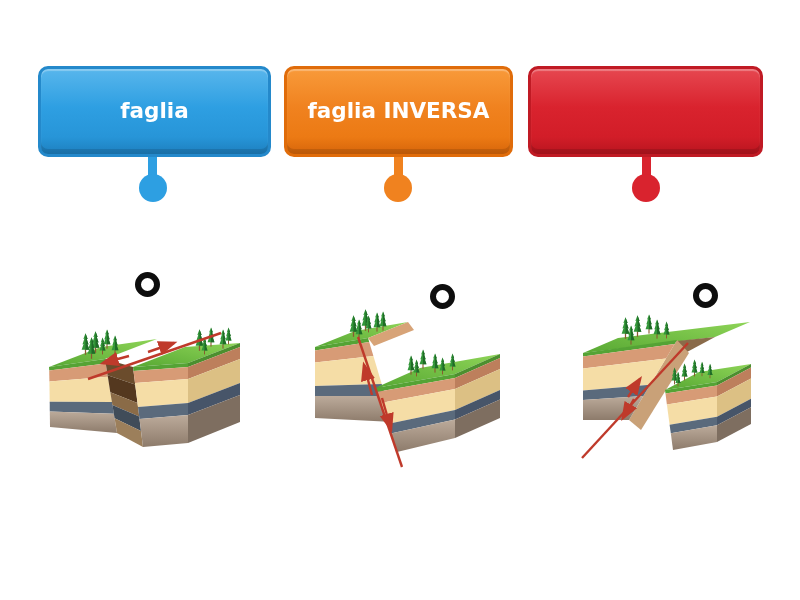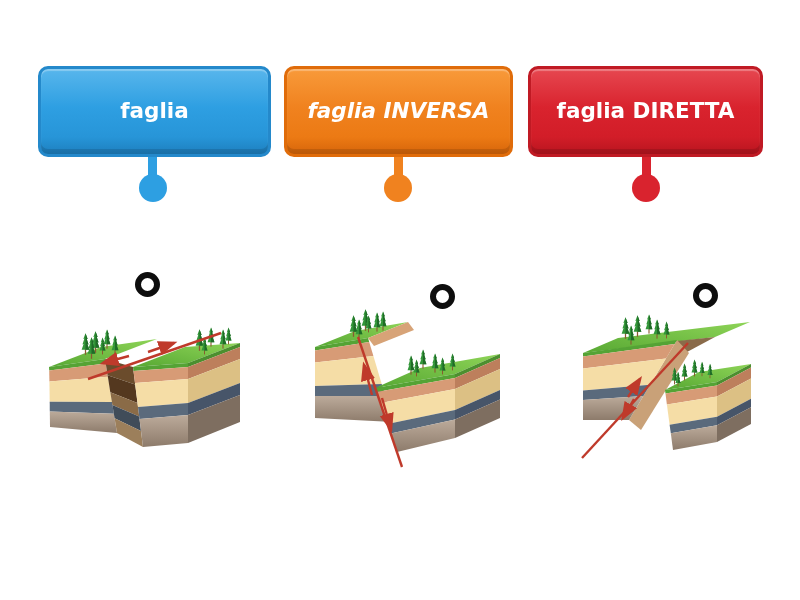--- a/index.html
+++ b/index.html
@@ -9,21 +9,21 @@
   
   .label-card{position:absolute;top:66px;height:91px;border-radius:10px;display:flex;flex-direction:column;
     align-items:center;justify-content:center;color:#fff;font-weight:bold;font-size:21.5px;line-height:1.22;
     text-align:center;box-sizing:border-box;padding:4px 10px;z-index:3;}
   .label-card .l2:empty{display:none;}
   .card-blue{left:38px;width:233px;border:3px solid #2489cb;
     background:linear-gradient(180deg,#58b6ec 0%,#2e9fe2 45%,#2795d8 80%,#1d7fbe 100%);
     box-shadow:inset 0 2px 1px rgba(255,255,255,.30), inset 0 -5px 0 rgba(0,0,0,.12);}
   .card-orange{left:284px;width:229px;border:3px solid #e06c0a;
     background:linear-gradient(180deg,#f89a3a 0%,#f0821f 45%,#ec7a14 80%,#d6650a 100%);
-    box-shadow:inset 0 2px 1px rgba(255,255,255,.30), inset 0 -5px 0 rgba(0,0,0,.12);font-style:italic;}
+    box-shadow:inset 0 2px 1px rgba(255,255,255,.30), inset 0 -5px 0 rgba(0,0,0,.12);}
   .card-red{left:528px;width:235px;border:3px solid #c01a24;
     background:linear-gradient(180deg,#e64750 0%,#d9232e 45%,#d21d28 80%,#b8151f 100%);
     box-shadow:inset 0 2px 1px rgba(255,255,255,.30), inset 0 -5px 0 rgba(0,0,0,.12);}
 
   
   .pin-stem{position:absolute;top:154px;width:9px;height:26px;z-index:2;border-radius:0 0 4px 4px;}
   .pin-dot{position:absolute;top:174px;width:28px;height:28px;border-radius:50%;z-index:2;}
   .pin-blue{background:#2d9fe2;} .pin-orange{background:#f0821f;} .pin-red{background:#d9232e;}
 
   
@@ -46,21 +46,20 @@
   <div class="pin-stem pin-orange" style="left:394px;"></div>
   <div class="pin-dot pin-orange" style="left:384px;"></div>
   <div class="label-card card-orange">
     <span class="l1">faglia INVERSA</span>
 
   </div>
 
   <div class="pin-stem pin-red" style="left:642px;"></div>
   <div class="pin-dot pin-red" style="left:632px;"></div>
   <div class="label-card card-red">
-    <span class="l1">faglia DIRETTA</span>
   </div>
 
   <div class="target-ring" style="left:135px;top:272px;"></div>
   <div class="target-ring" style="left:430px;top:284px;"></div>
   <div class="target-ring" style="left:693px;top:283px;"></div>
 
   <svg class="diagram" style="left:45px;top:316px;" width="200" height="140" viewBox="0 0 200 140">
     <defs>
       <linearGradient id="g1grass" x1="0" y1="1" x2="1" y2="0">
           <stop offset="0" stop-color="#57a833"></stop>

